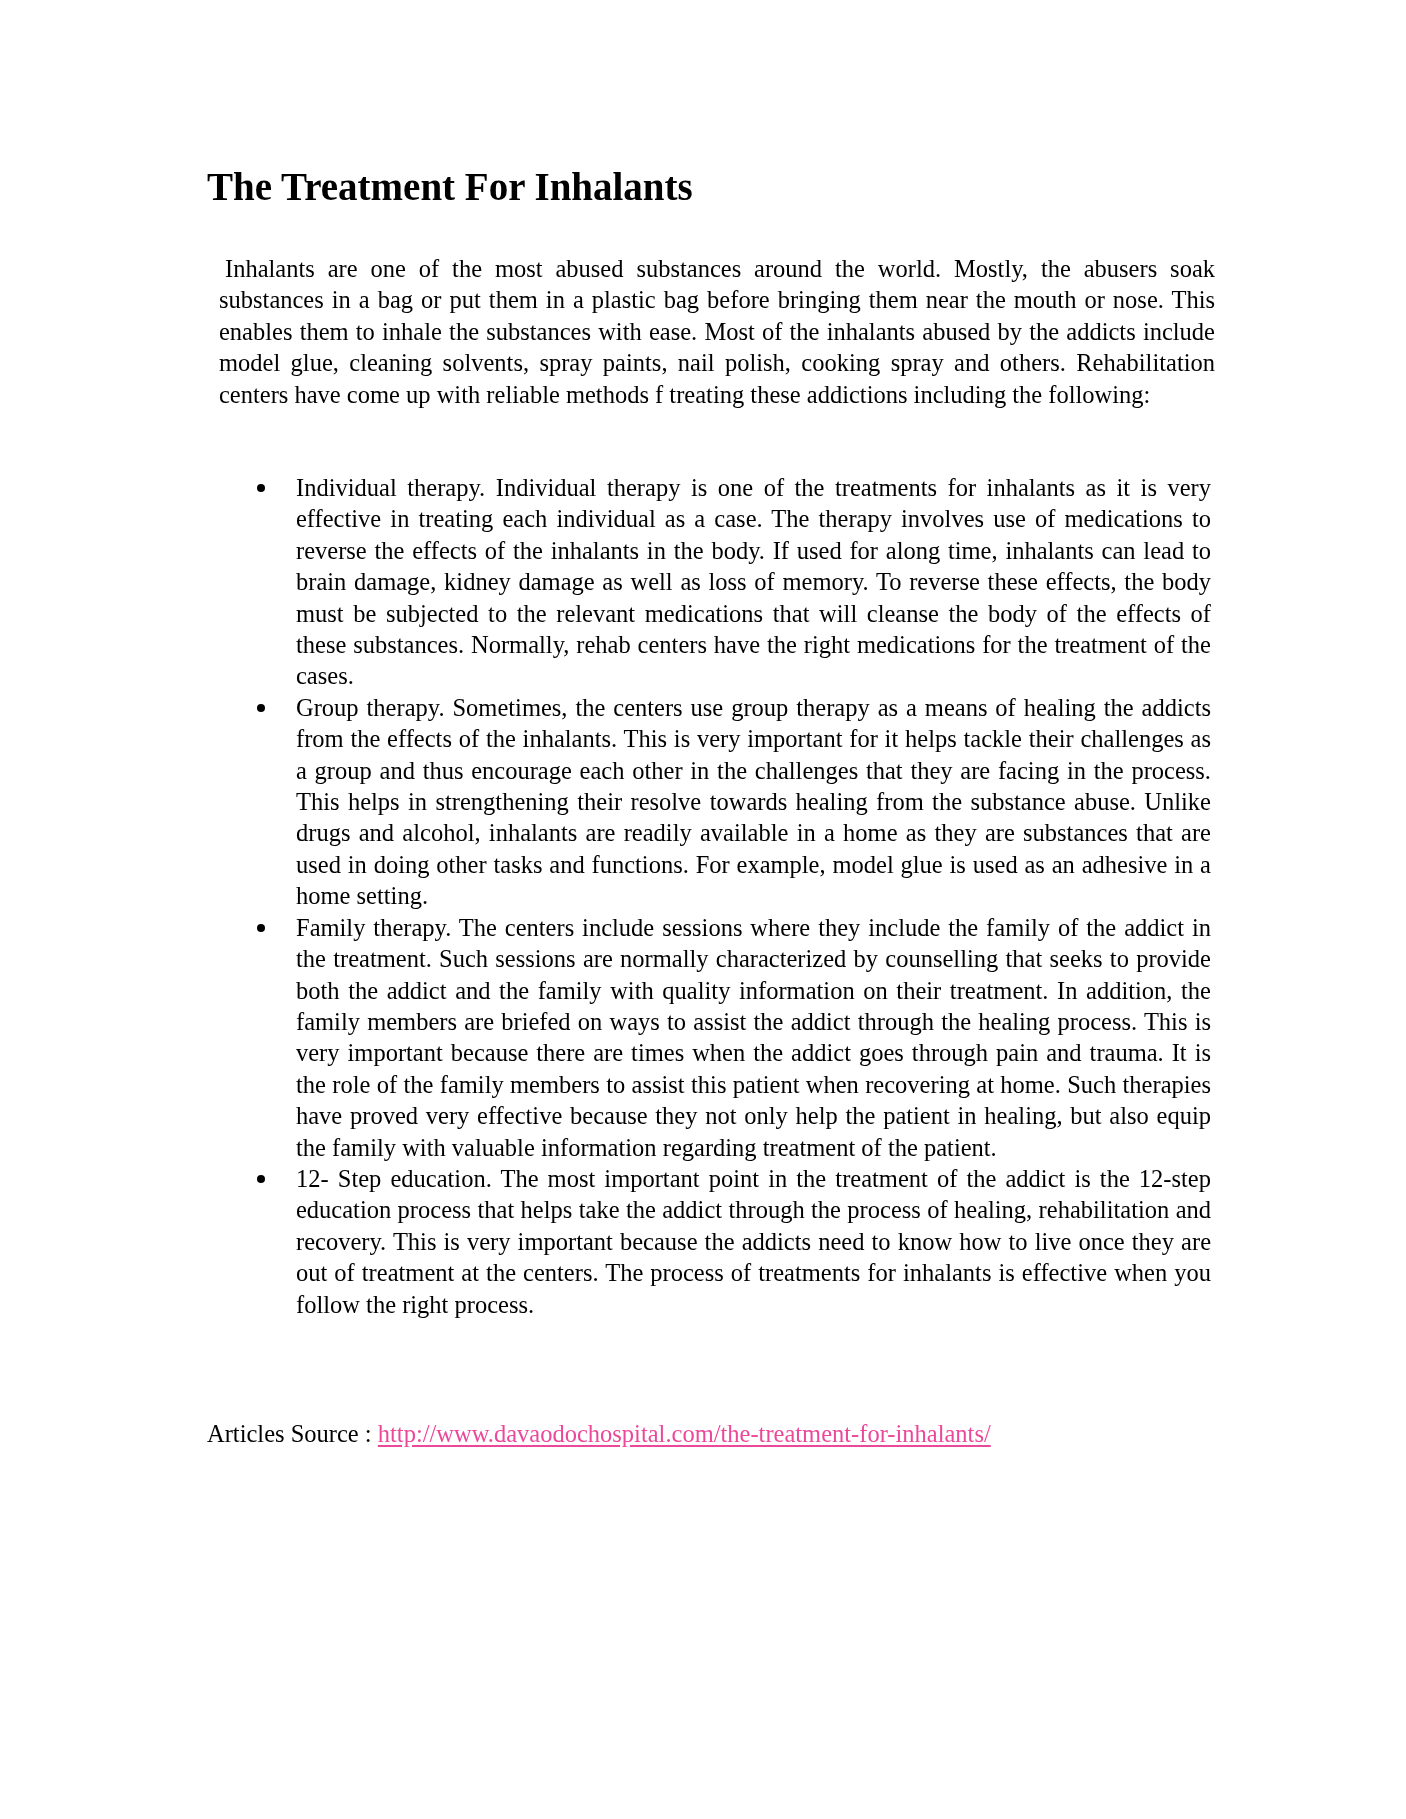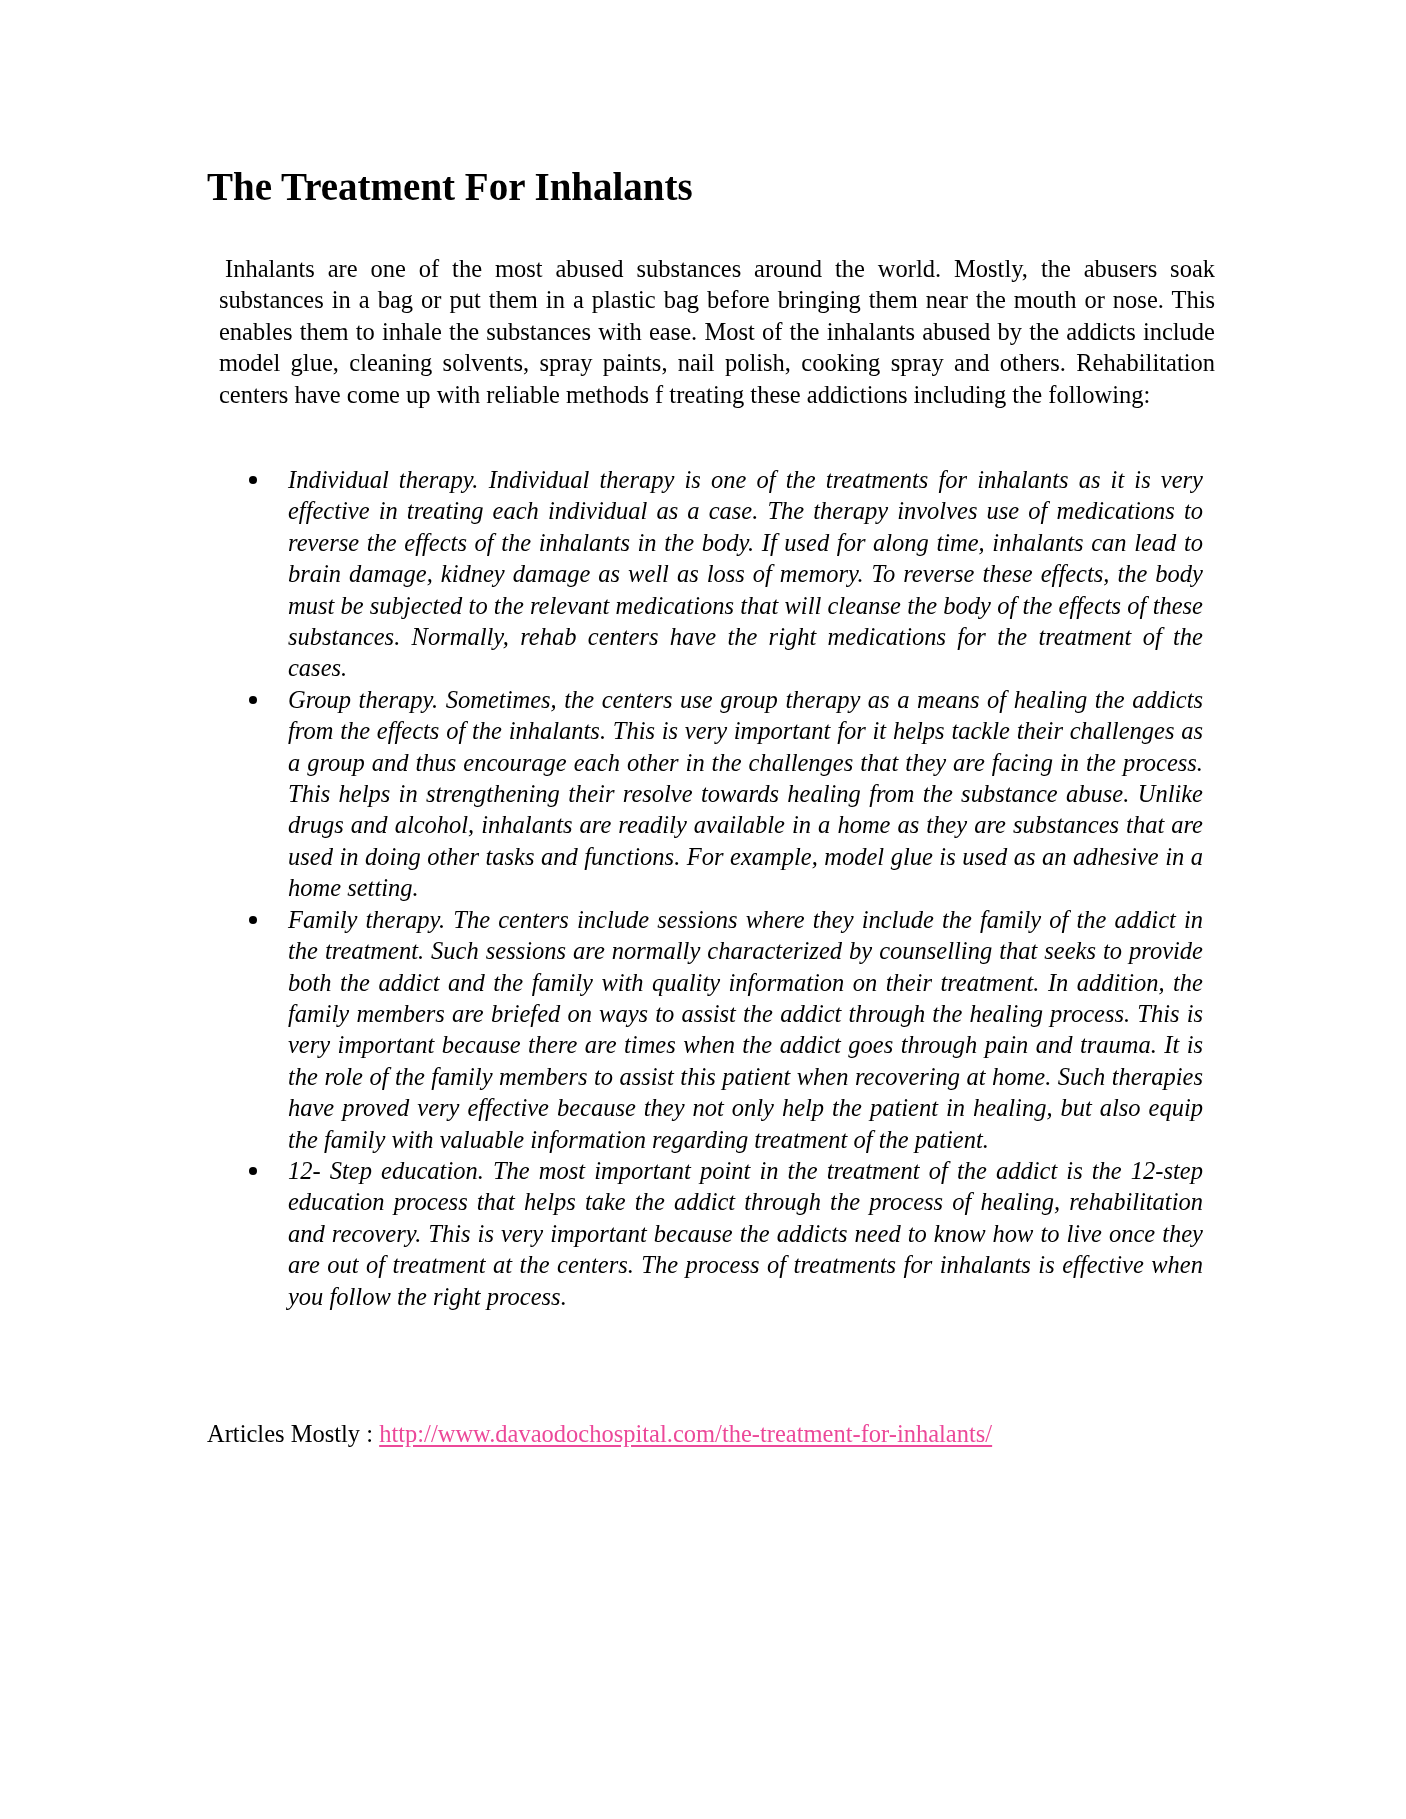--- a/index.html
+++ b/index.html
@@ -14,21 +14,21 @@
     margin: 0; font-size: 39px; font-weight: bold; line-height: 48px;
     white-space: nowrap;
   }
   .intro {
     position: absolute; top: 241px; left: 0; width: 996px;
     margin: 12px; font-size: 24.5px; line-height: 31.4px;
     text-align: justify; text-indent: 6px;
   }
   .bullets {
     position: absolute; top: 464px; left: 0; width: 996px;
-    margin: 0; padding: 0; list-style: none; font-style: italic;
+    margin: 8px; padding: 0; list-style: none;
   }
   .bullet {
     position: relative; padding-left: 81px;
     font-size: 24.5px; line-height: 31.4px; text-align: justify;
   }
   .bullet-dot {
     position: absolute; left: 42px; top: 12px;
     width: 8px; height: 8px; border-radius: 50%; background: #000;
   }
   .bullet-text { display: block; text-align-last: left; }
@@ -62,15 +62,15 @@
       <span class="bullet-dot"></span>
       <span class="bullet-text">Family therapy. The centers include sessions where they include the family of the addict in the treatment. Such sessions are normally characterized by counselling that seeks to provide both the addict and the family with quality information on their treatment. In addition, the family members are briefed on ways to assist the addict through the healing process. This is very important because there are times when the addict goes through pain and trauma. It is the role of the family members to assist this patient when recovering at home. Such therapies have proved very effective because they not only help the patient in healing, but also equip the family with valuable information regarding treatment of the patient.</span>
     </li>
     <li class="bullet">
       <span class="bullet-dot"></span>
       <span class="bullet-text">12- Step education.  The most important point in the treatment of the addict is the 12-step education process that helps take the addict through the process of healing, rehabilitation and recovery. This is very important because the addicts need to know how to live once they are out of treatment at the centers. The process of treatments for inhalants is effective when you follow the right process.</span>
     </li>
   </ul>
 
   <div class="source">
-    <span>Articles Mostly : </span><a class="source-link">http://www.davaodochospital.com/the-treatment-for-inhalants/</a>
+    <span>Articles Source : </span><a class="source-link">http://www.davaodochospital.com/the-treatment-for-inhalants/</a>
   </div>
 </div>
 
 </body></html>

